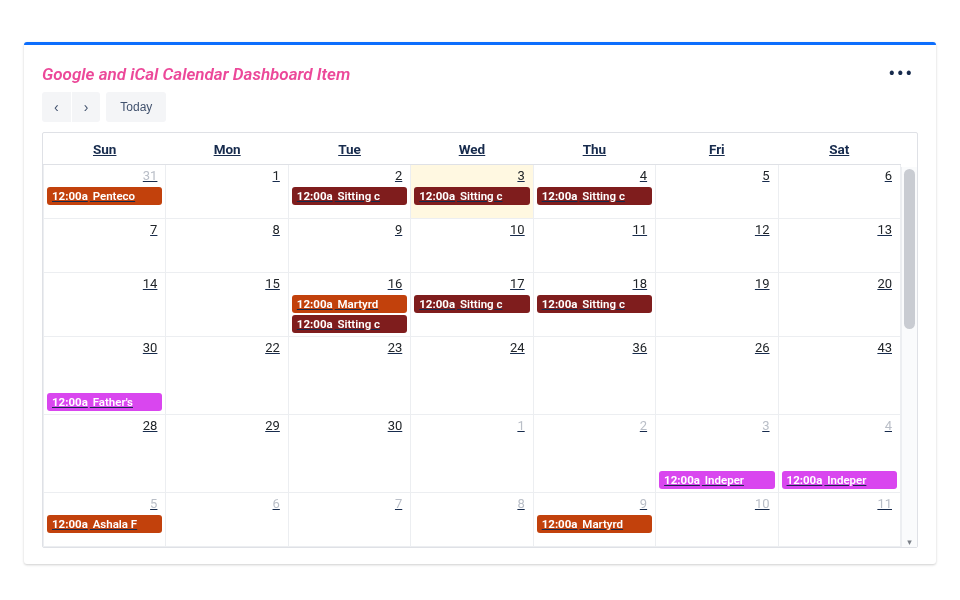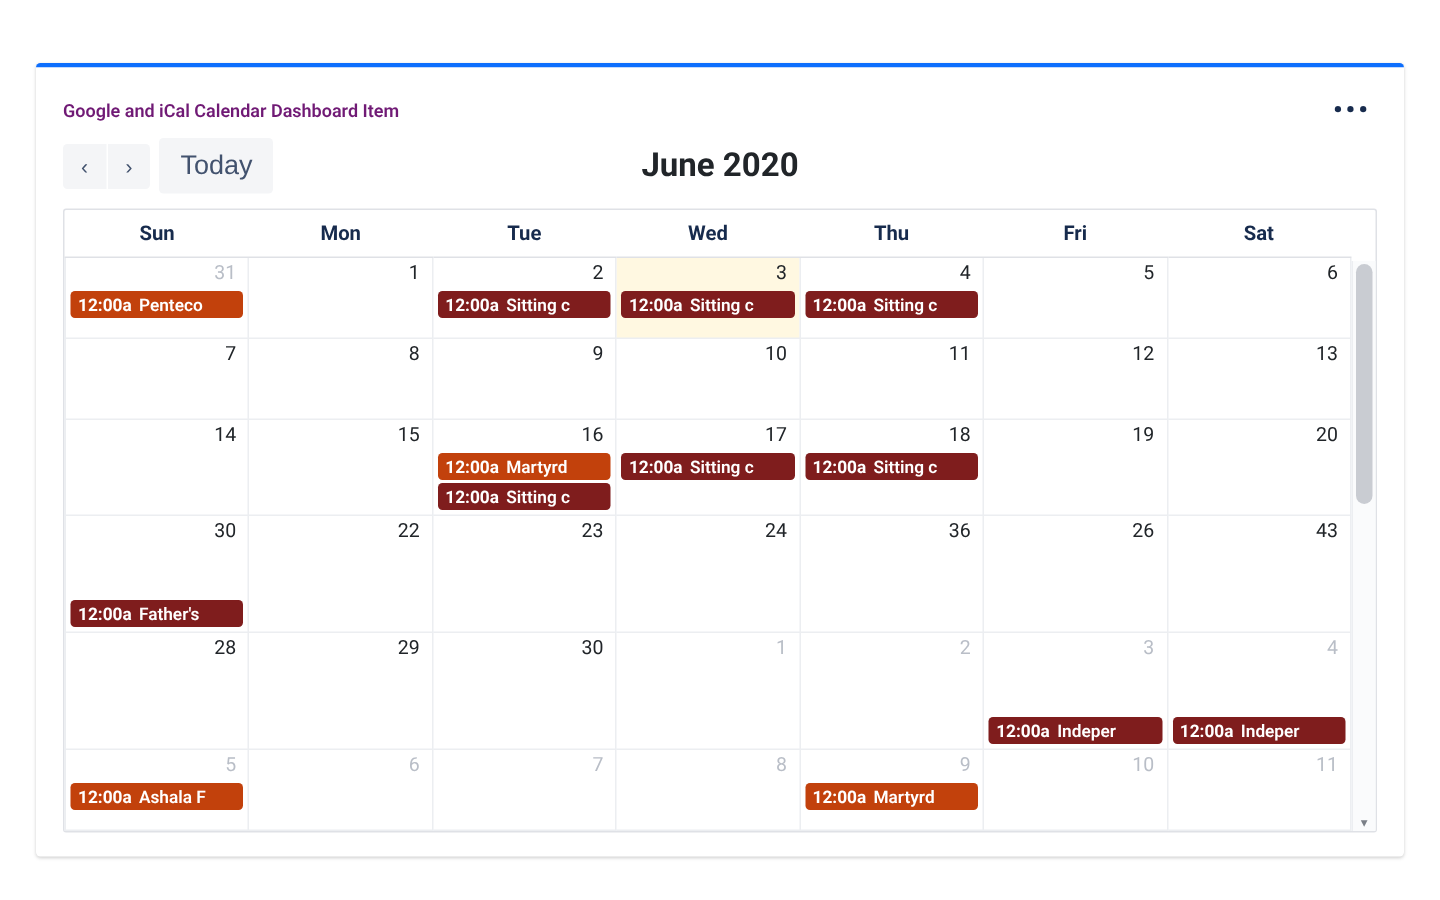--- a/index.html
+++ b/index.html
@@ -6,84 +6,81 @@
   body { font-family: -apple-system, BlinkMacSystemFont, "Segoe UI", Roboto, sans-serif; background: #fff; color: #172b4d; }
   .card {
     margin: 42px 24px 20px;
     background: #fff;
     border-radius: 3px;
     border-top: 3px solid #0d6efd;
     box-shadow: 0 1px 3px rgba(0,0,0,0.12), 0 1px 2px rgba(0,0,0,0.08);
     padding: 16px 18px 16px;
   }
   .card-head { display: flex; justify-content: space-between; align-items: center; margin-bottom: 6px; }
-  .card-title { font-size: 12px; font-weight: 600; color: #701a75; }
+  .card-title { font-size: 17px; font-weight: 600; color: #ec4899; font-style: italic; }
   .more-dots { font-size: 18px; font-weight: bold; letter-spacing: 2px; color: #172b4d; cursor: pointer; padding: 2px 4px; }
   .toolbar { display: flex; justify-content: space-between; align-items: center; margin: 6px 0 10px; }
   .tb-left { display: flex; align-items: center; gap: 6px; }
   .tb-center { position:absolute; left:0; right:0; text-align:center; pointer-events:none; }
   .tb-center h2 { font-size: 22px; font-weight: 700; color: #212529; }
   .toolbar { position: relative; }
   .btn {
-    background: #f4f5f7; border: none; color: #42526e; font-size: 18px; font-weight: 500;
+    background: #f4f5f7; border: none; color: #42526e; font-size: 12px; font-weight: 500;
     padding: 8px 14px; border-radius: 3px; cursor: pointer;
   }
   .btn.icon { padding: 8px 12px; font-size: 14px; line-height: 1; }
   .btn-group { display: inline-flex; border-radius: 3px; overflow: hidden; }
   .btn-group .btn { border-radius: 0; }
   .btn-group .btn + .btn { margin-left: 1px; }
   .btn.active { background: #172b4d; color: #fff; }
   .tb-right { display: flex; align-items: center; }
 
   .cal-wrap { position: relative; border: 1px solid #dfe1e6; border-radius: 2px; }
   .scrollbar { position: absolute; right: 0; top: 34px; bottom: 0; width: 16px; background: #fafbfc; border-left: 1px solid #eceef1; }
   .scrollbar .thumb { position: absolute; left: 2px; right: 2px; top: 2px; height: 160px; background: #c9ccd2; border-radius: 6px; }
   .scrollbar .arrow { position: absolute; left: 0; right: 0; text-align: center; font-size: 9px; color: #7a7f87; }
   .scrollbar .arrow.dn { bottom: 0; }
 
-  table.cal { width: calc(100% - 16px); border-collapse: collapse; table-layout: fixed; }
+  table.cal { width: calc(100% - 16px); border-collapse: collapse; table-layout: fixed; text-decoration: underline; }
   table.cal th {
     font-size: 13.5px; font-weight: 700; text-align: center; padding: 8px 0 7px;
     border-bottom: 1px solid #dfe1e6;
   }
   table.cal td {
     border: 1px solid #eceef1; vertical-align: top; height: 54px; padding: 0;
   }
   .daynum { text-align: right; font-size: 13px; font-weight: 400; padding: 3px 8px 2px; color: #212529; }
   .daynum.other { color: #b9bec7; margin-left: 28px; }
   td.today { background: #fff8e1; }
   .events { padding: 0 3px 3px; }
   .ev {
     font-size: 11.5px; font-weight: 600; color: #fff; border-radius: 3px; padding: 2px 5px;
     white-space: nowrap; overflow: hidden; text-overflow: clip; margin-top: 2px; cursor: pointer;
   }
   .ev .time { font-weight: 700; margin-right: 2px; }
   .ev.navy { background: #7f1d1d; }
-  .ev.blue { background: #7f1d1d; margin-top: 36px; }
+  .ev.blue { background: #d946ef; margin-top: 36px; }
   .ev.orange { background: #c2410c; }
 </style>
 </head>
 <body>
 
 <div class="card">
   <div class="card-head">
     <div class="card-title">Google and iCal Calendar Dashboard Item</div>
     <div class="more-dots">•••</div>
   </div>
 
   <div class="toolbar">
     <div class="tb-left">
       <span class="btn-group">
         <button class="btn icon"><span>‹</span></button>
         <button class="btn icon"><span>›</span></button>
       </span>
       <button class="btn">Today</button>
-    </div>
-    <div class="tb-center">
-      <h2>June 2020</h2>
     </div>
   </div>
 
   <div class="cal-wrap">
     <table class="cal">
       <thead>
           <tr id="dayhead-row">
             <th>Sun</th>
             <th>Mon</th>
             <th>Tue</th>

